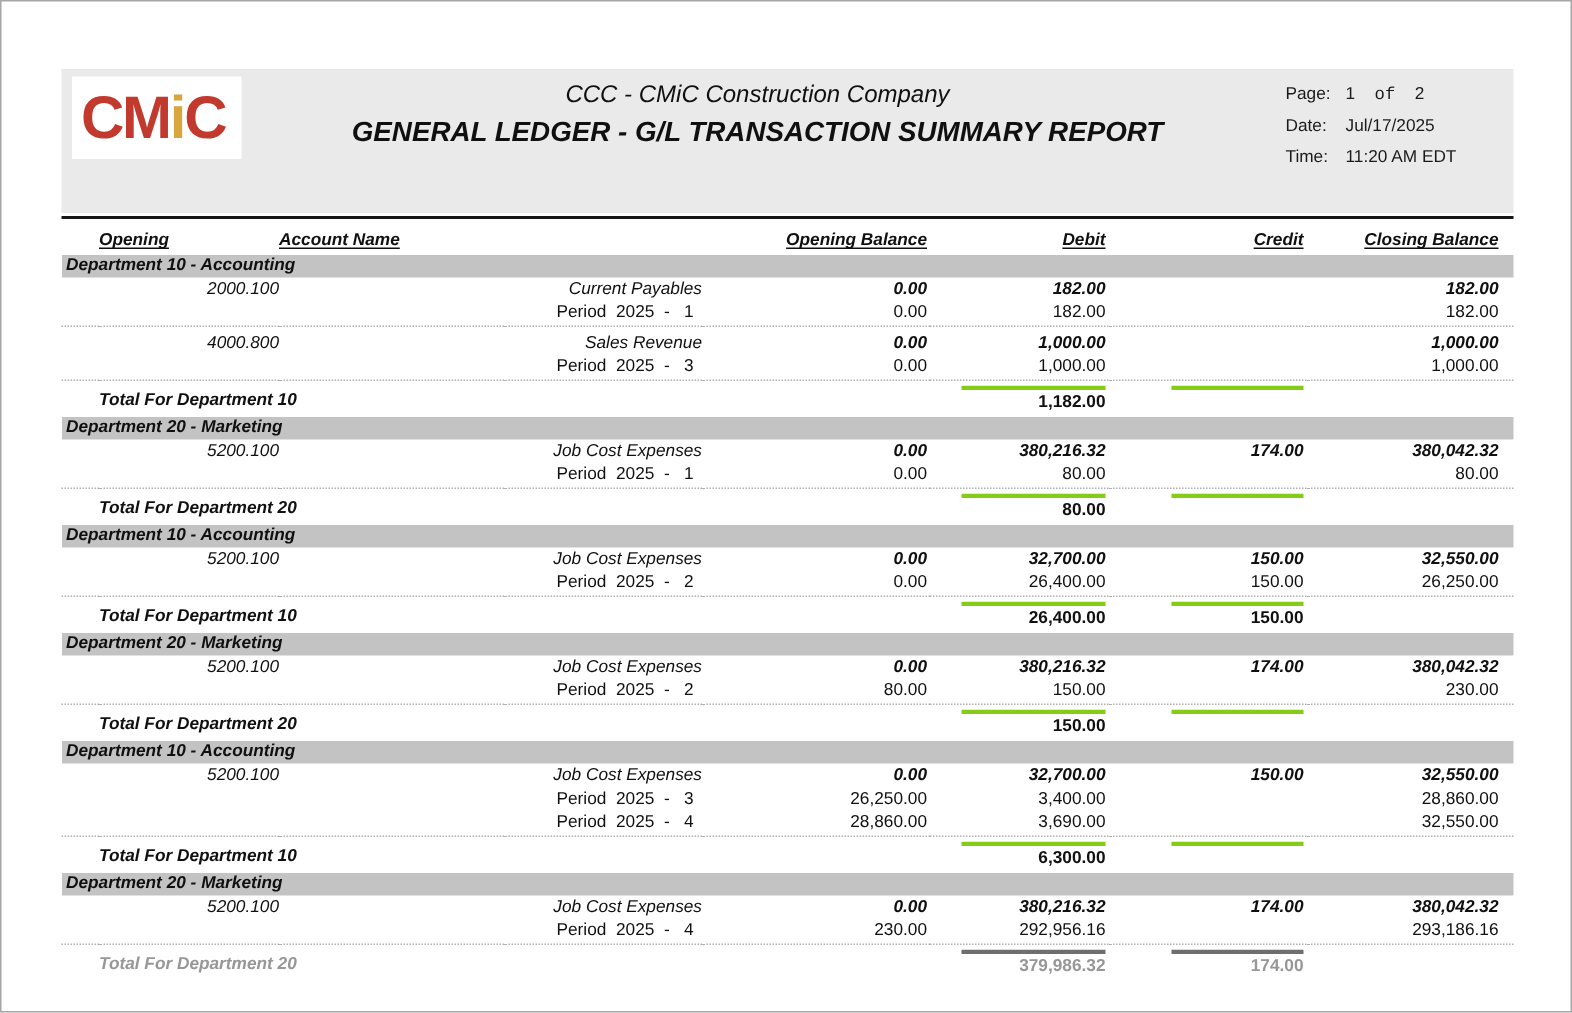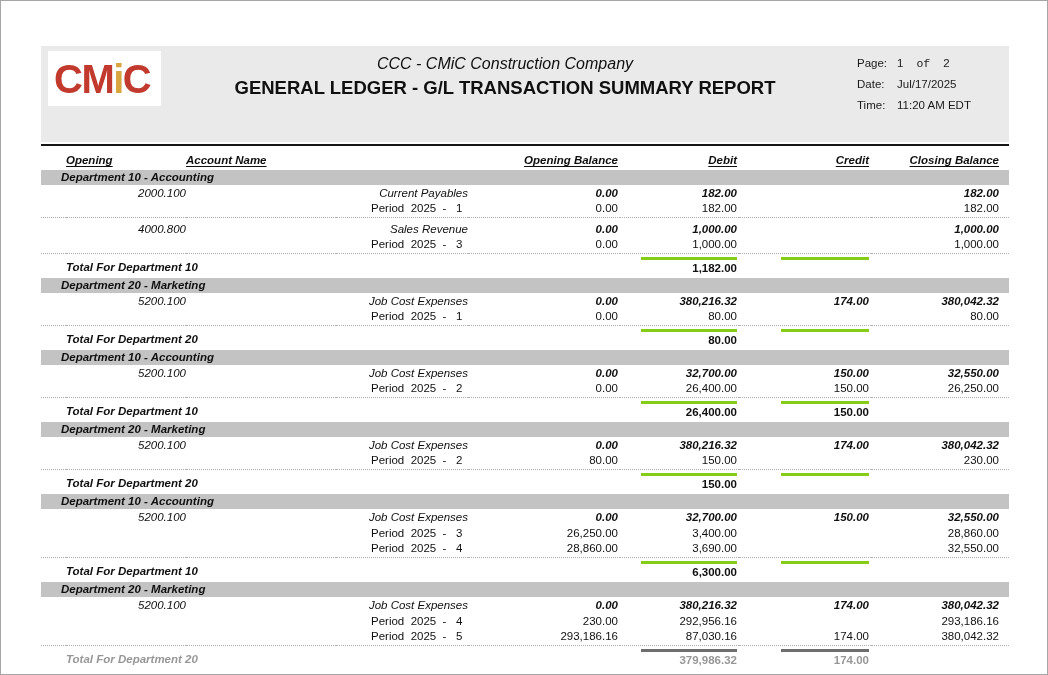--- a/index.html
+++ b/index.html
@@ -13,39 +13,39 @@
   
   .rheader { position: relative; height: 96px; background: #eaeaea; }
   .logo-box {
     position: absolute; left: 7px; top: 5px; width: 113px; height: 55px;
     background: #fff; display: flex; align-items: center; padding-left: 6px;
   }
   .logo { font-size: 40px; font-weight: bold; letter-spacing: -1.5px; line-height: 1; color: #c2392e; }
   .logo .gold { color: #d9a53f; }
   .titles { position: absolute; left: 70px; right: 110px; top: 9px; text-align: center; color: #101010; }
   .company { font-size: 16px; font-weight: normal; font-style: italic; }
-  .rtitle  { font-size: 18.5px; font-weight: bold; margin-top: 4px; }
+  .rtitle  { font-size: 18.5px; font-weight: bold; font-style: italic; margin-top: 4px; }
   .meta { position: absolute; right: 22px; top: 7px; font-size: 11.5px; color: #1a1a1a; width: 130px; }
   .meta-row { display: flex; line-height: 21px; }
   .meta-label { width: 40px; }
   .meta .of { margin: 0 13px; font-family: Liberation Mono, monospace; }
   .rule { height: 2px; background: #161616; margin-top: 2px; }
 
   
   table.rt { border-collapse: collapse; table-layout: fixed; width: 968px; margin-top: 5px; }
   table.rt td { font-size: 11.5px; line-height: 13px; color: #101010; overflow: hidden; white-space: nowrap; }
   .colhead td { height: 19px; vertical-align: middle; font-weight: bold; font-style: italic;
                 text-decoration: underline; text-underline-offset: 2px; }
   .num { text-align: right; }
   .c-open   { padding-right: 2px; }
   .c-debit  { padding-right: 2px; }
   .c-credit { padding-right: 2px; }
   .c-close  { padding-right: 10px; }
   .band-row td { height: 15px; background: #c3c3c3; font-weight: bold; font-style: italic;
-                 padding-left: 20px; vertical-align: middle; }
+                 padding-left: 3px; vertical-align: middle; }
   .acct-row td { height: 16px; vertical-align: middle; }
   .acct-row .it { font-style: italic; text-align: right; }
   .acct-row .bi { font-style: italic; font-weight: bold; }
   .per-row td { height: 16px; vertical-align: middle; }
   .per { padding-left: 35px; }
   .dot-row td { height: 4px; border-top: 1px dotted #b0b0b0; }
   .total-row td { height: 18px; vertical-align: top; }
   .total-row .tlabel { font-weight: bold; font-style: italic; padding-top: 4px; }
   .ovl { border-top: 3px solid #84cc16; padding-top: 2px; min-height: 17px; width: 96px;
          margin-left: auto; text-align: right; font-weight: bold; }
@@ -340,28 +340,20 @@
             <td class="num bi c-close">380,042.32</td>
           </tr>
           <tr class="per-row">
             <td colspan="3"></td>
             <td class="per">Period&nbsp;&nbsp;2025&nbsp;&nbsp;-&nbsp;&nbsp;&nbsp;4</td>
             <td class="num c-open">230.00</td>
             <td class="num c-debit">292,956.16</td>
             <td class="num c-credit"></td>
             <td class="num c-close">293,186.16</td>
           </tr>
-          <tr class="per-row">
-            <td colspan="3"></td>
-            <td class="per">Period&nbsp;&nbsp;2025&nbsp;&nbsp;-&nbsp;&nbsp;&nbsp;5</td>
-            <td class="num c-open">293,186.16</td>
-            <td class="num c-debit">87,030.16</td>
-            <td class="num c-credit">174.00</td>
-            <td class="num c-close">380,042.32</td>
-          </tr>
           <tr class="dot-row">
             <td class="dot" colspan="8"></td>
           </tr>
           <tr class="total-row faded">
             <td></td>
             <td class="tlabel" colspan="3">Total For Department 20</td>
             <td class="num c-open"></td>
             <td class="num c-debit">
               <div class="ovl">379,986.32</div>
             </td>

